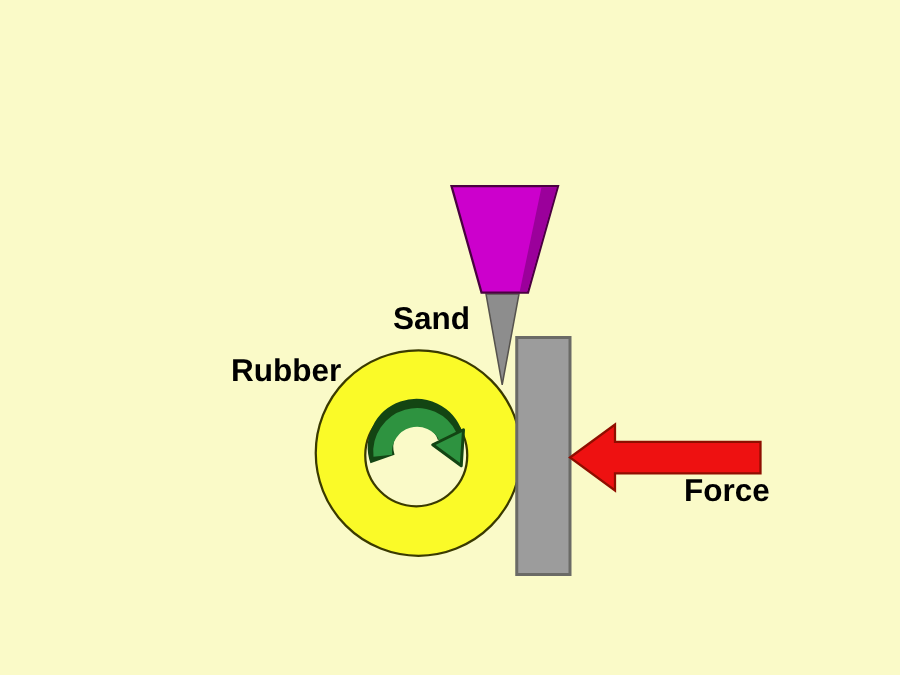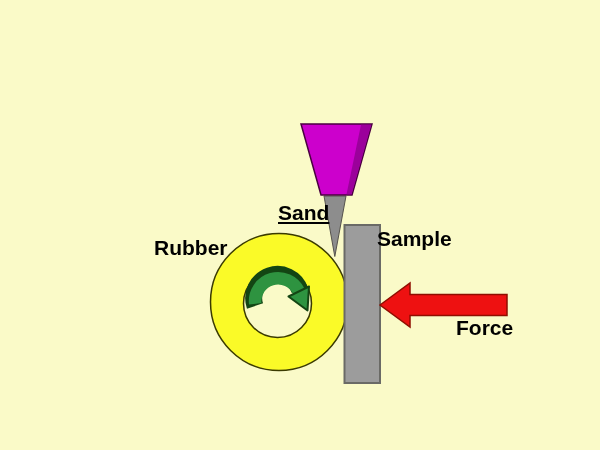--- a/index.html
+++ b/index.html
@@ -61,19 +61,18 @@
     <polygon points="324,196 346,196 334.8,256.5" stroke="#55524D" stroke-width="1" fill="#8D8D8D"></polygon>
 
     <g>
       <polygon points="301,124 372,124 352,195 321,195" stroke="#4A0040" stroke-width="1.5" fill="#CC00CC"></polygon>
       <polygon points="361,124.8 371.3,124.8 351.6,194.2 346.5,194.2" fill="#9B009B"></polygon>
     </g>
 
     <polygon points="380,305 410,283 410,294.5 507,294.5 507,315.5 410,315.5 410,327" stroke="#8F0E00" stroke-width="1.5" stroke-linejoin="miter" fill="#EE1111"></polygon>
   </svg>
 
-  <div class="label" style="left:278px; top:202px;text-decoration:underline;">Sand</div>
+  <div class="label" style="left:262px; top:202px;">Sand</div>
 
-  <div class="label" style="left:377px; top:228px;">Sample</div>
 
   <div class="label" style="left:456px; top:317px;">Force</div>
 
 </div>
 
 </body></html>

